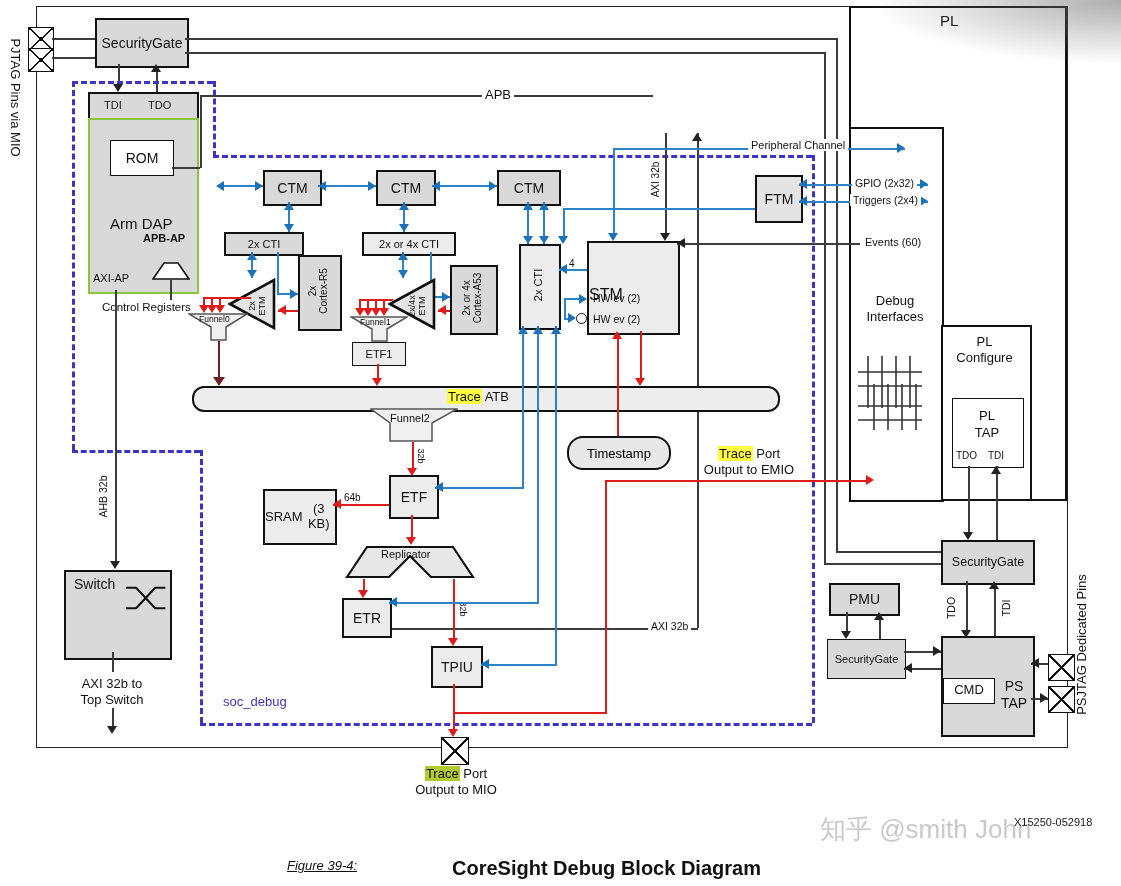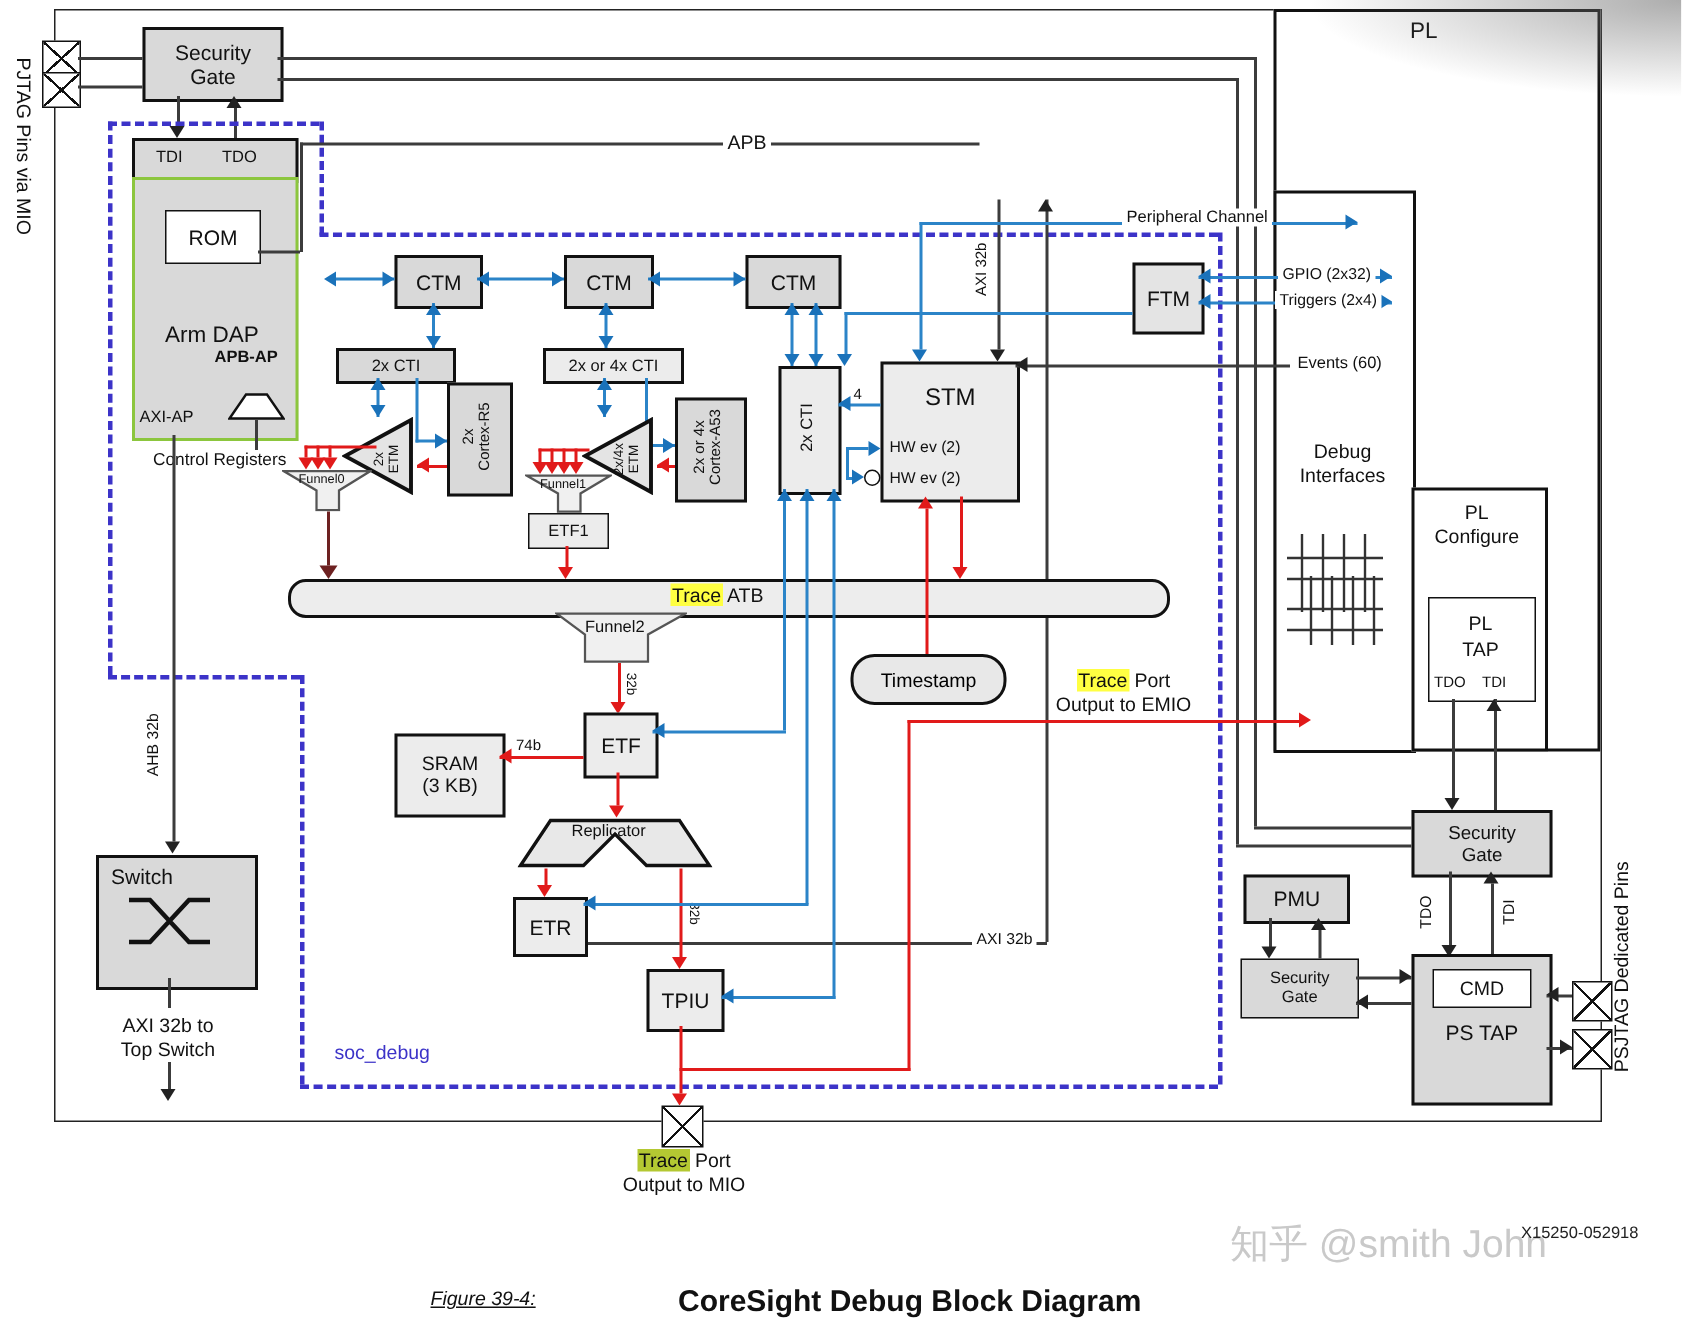--- a/index.html
+++ b/index.html
@@ -1,18 +1,18 @@
 <!DOCTYPE html>
 <html><head>
 <meta charset="utf-8">
 <style>
   html,body{margin:0;padding:0;background:#fff;font-family:"Liberation Sans",sans-serif;}
   #stage{position:relative;width:1121px;height:886px;background:#fff;overflow:hidden;}
   .abs{position:absolute;}
-  .box{position:absolute;border:2px solid #111;background:#d9d9d9;display:flex;flex-direction:column;align-items:center;justify-content:center;text-align:center;line-height:1.15;color:#111;}
+  .box{position:absolute;border:2px solid #111;background:#d9d9d9;display:flex;flex-direction:row;align-items:center;justify-content:center;text-align:center;line-height:1.15;color:#111;}
   .bw{background:#fff;} .bl2{background:#ececec;} .thick{border-width:2.5px;} .thin{border-width:1.5px;}
   .lbl{position:absolute;color:#111;white-space:nowrap;}
   .ln{position:absolute;} .h{height:1.5px;} .v{width:1.5px;}
   .h2{height:2px;} .v2{width:2px;}
   .c-bk{background:#3c3c3c;} .c-bl{background:#2b84c8;} .c-rd{background:#e11a1a;} .c-mr{background:#6d2121;}
   .ah{position:absolute;width:0;height:0;border:solid transparent;}
   .ah-d-bk{border-width:8px 5px 0 5px;border-top-color:#222;}
   .ah-u-bk{border-width:0 5px 8px 5px;border-bottom-color:#222;}
   .ah-l-bk{border-width:5px 8px 5px 0;border-right-color:#222;}
   .ah-r-bk{border-width:5px 0 5px 8px;border-left-color:#222;}
@@ -302,21 +302,21 @@
     </div>
   <div class="box thick bl2" style="left:389px;top:475px;width:46px;height:40px;font-size:14px;">
       <span>ETF</span>
     </div>
   <div class="box bl2" style="left:263px;top:489px;width:70px;height:52px;font-size:13px;">
     <span>SRAM</span>
       <span>(3 KB)</span>
   </div>
   <i class="ln h2 c-rd" style="left:333px;top:504px;width:56px;"></i>
   <i class="ah ah-l-rd" style="left:333px;top:499px;"></i>
-  <div class="lbl" style="left:344px;top:492px;font-size:10px;">74b</div>
+  <div class="lbl" style="left:344px;top:492px;font-size:10px;">64b</div>
   <i class="ln v2 c-rd" style="left:411px;top:515px;height:22px;"></i>
   <i class="ah ah-d-rd" style="left:406px;top:537px;"></i>
   <svg class="abs" style="left:345px;top:545px;" width="130" height="34" viewBox="0 0 130 34">
       <polygon points="2,32 22,2 108,2 128,32 86,32 65,11 44,32" fill="#e8e8e8" stroke="#111" stroke-width="2.2"></polygon>
     </svg>
   <div class="lbl" style="left:381px;top:548px;font-size:11px;">Replicator</div>
   <i class="ln v2 c-rd" style="left:363px;top:579px;height:11px;"></i>
   <i class="ah ah-d-rd" style="left:358px;top:590px;"></i>
   <div class="box thick bl2" style="left:342px;top:598px;width:46px;height:36px;font-size:14px;">
       <span>ETR</span>

